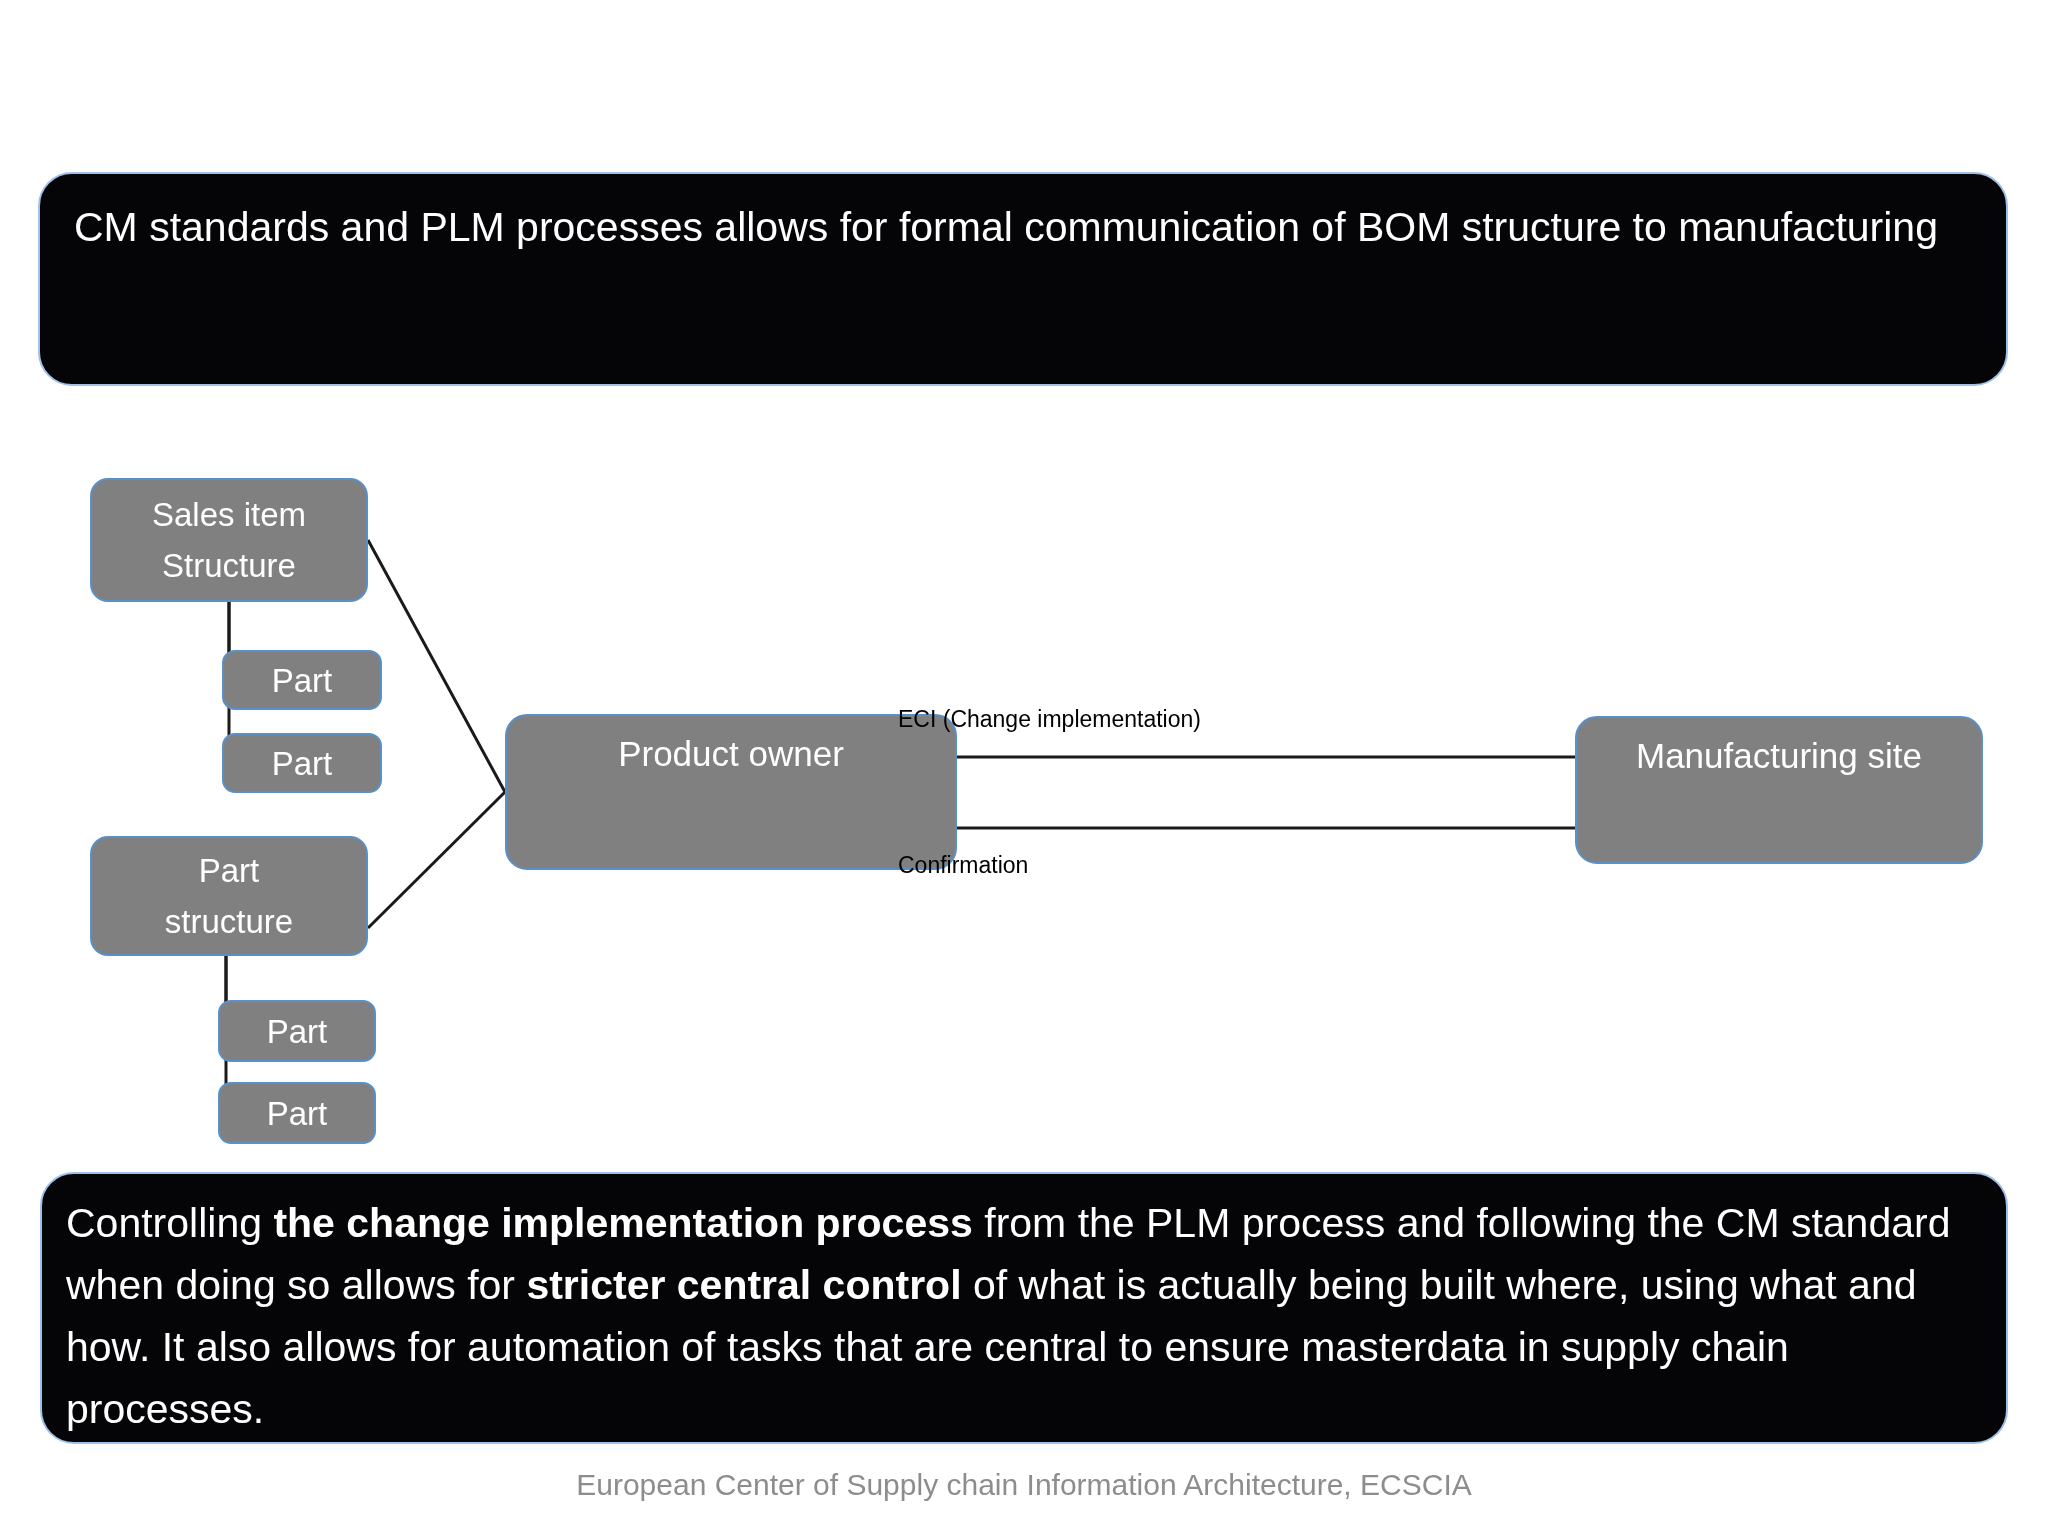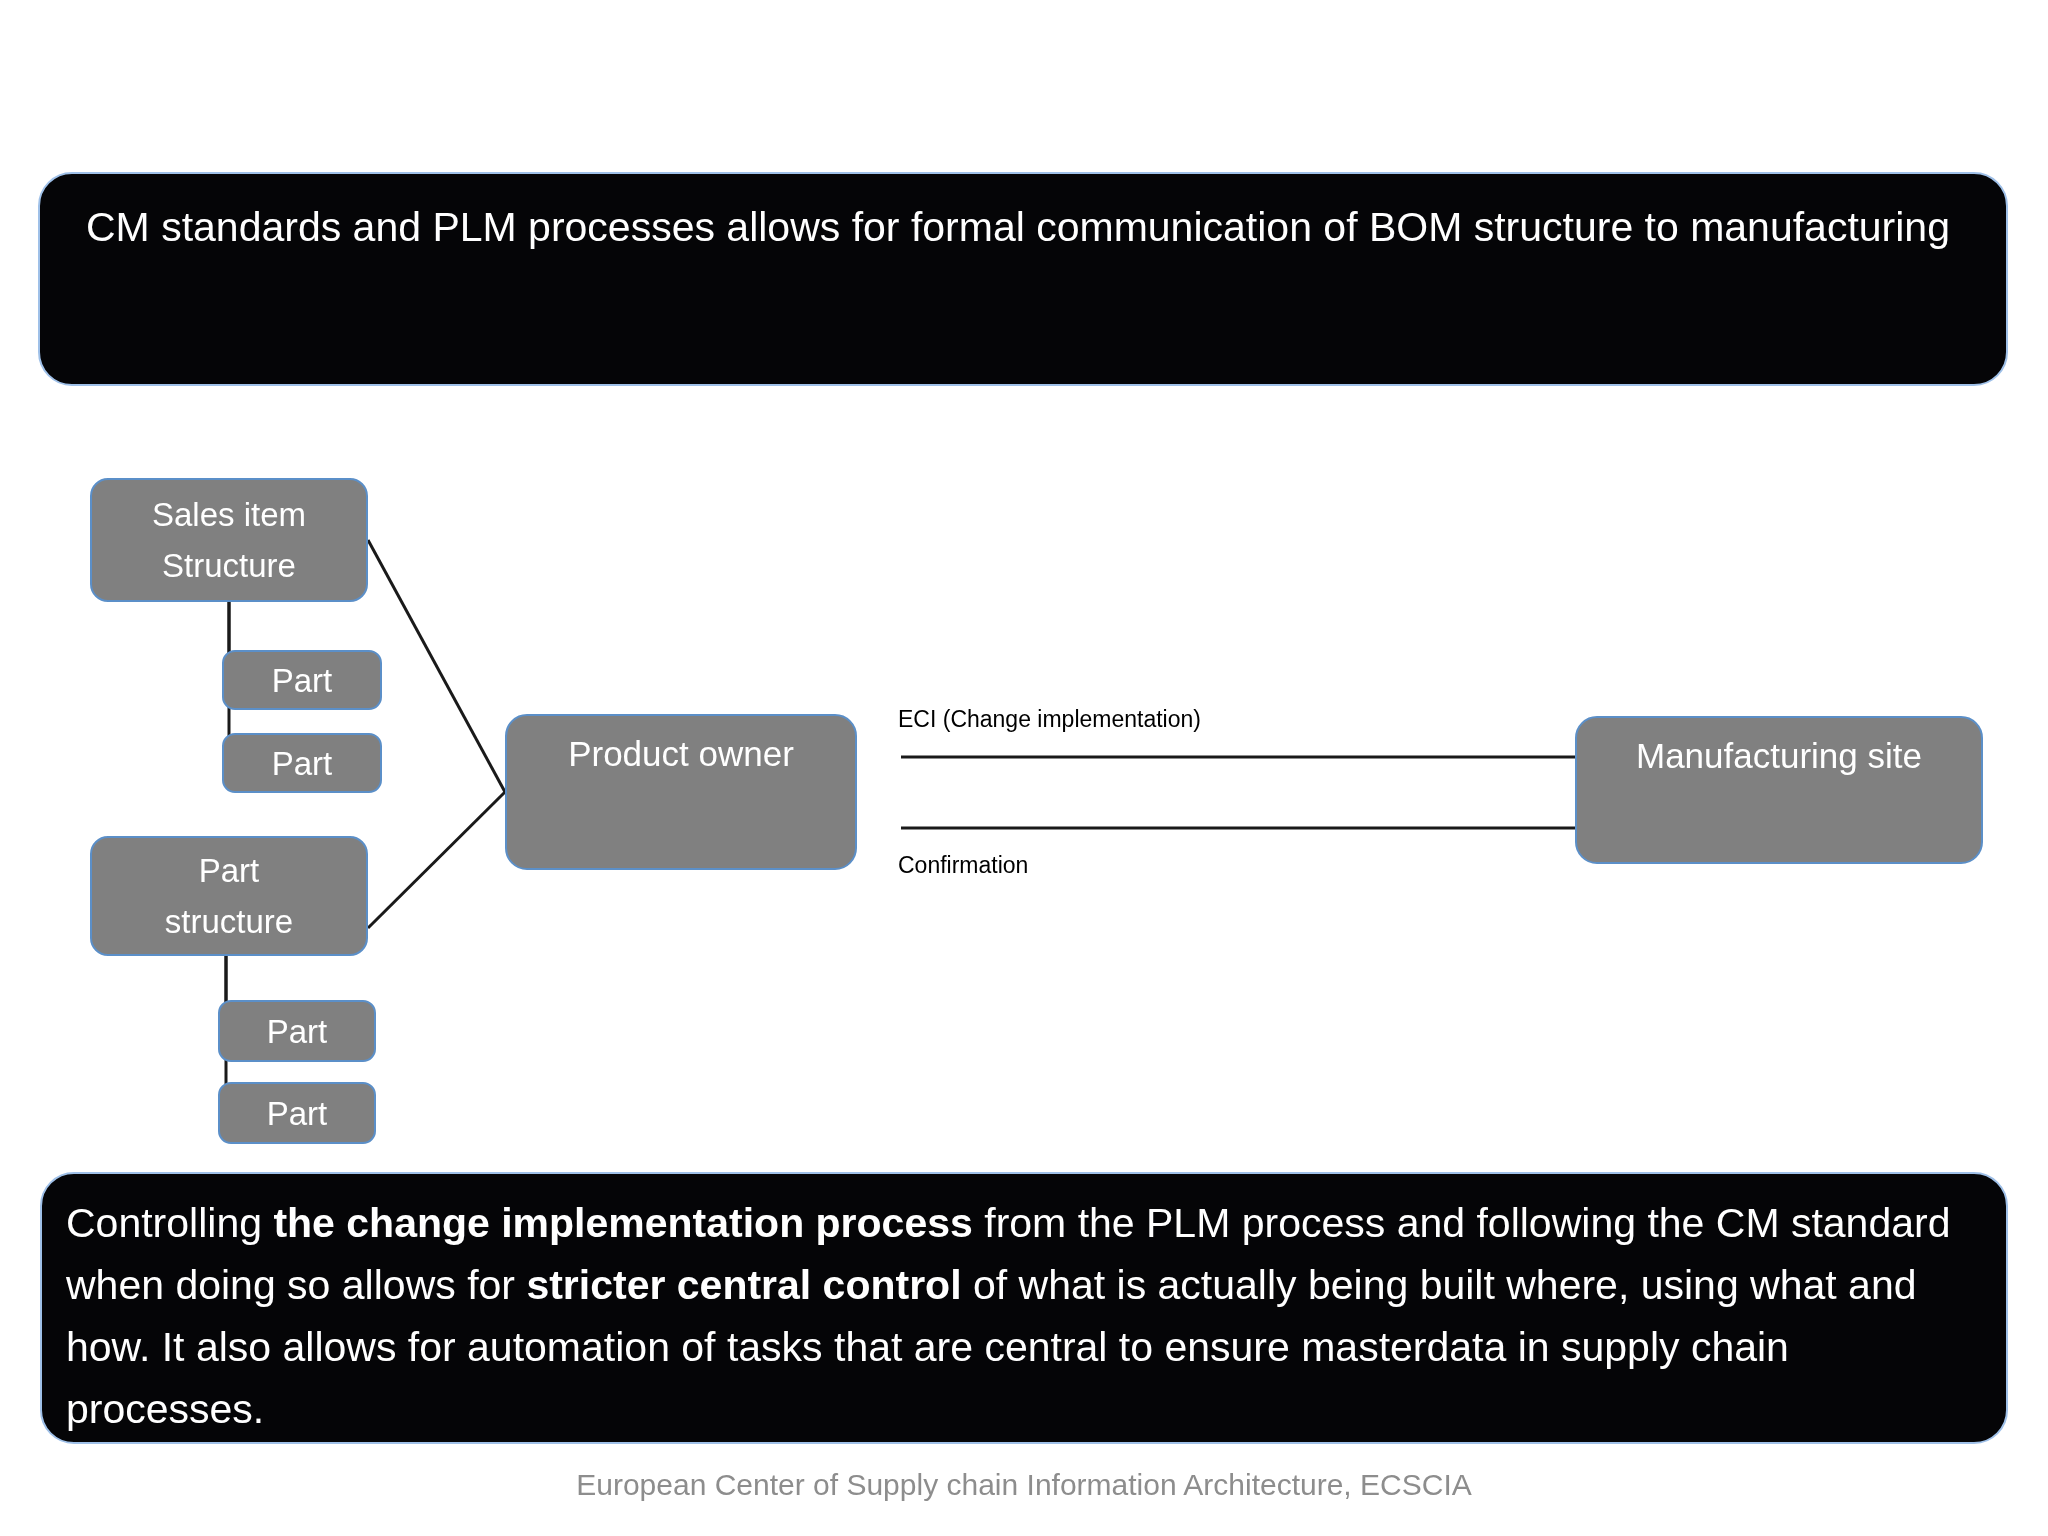--- a/index.html
+++ b/index.html
@@ -42,21 +42,21 @@
     border: 2px solid #9fc0e8;
     border-radius: 34px;
     box-sizing: border-box;
     color: #ffffff;
   }
   #callout-top {
     left: 38px;
     top: 172px;
     width: 1970px;
     height: 214px;
-    padding: 24px 34px 0 46px;
+    padding: 24px 34px 0 34px;
   }
   #callout-top .callout-text {
     font-size: 41px;
     line-height: 59px;
     font-weight: 400;
   }
   #callout-bottom {
     left: 40px;
     top: 1172px;
     width: 1968px;
@@ -110,21 +110,21 @@
     font-size: 33px;
   }
 
   
   #node-sales-item-structure { left: 90px;  top: 478px;  width: 278px; height: 124px; border-radius: 18px; }
   #node-part-1              { left: 222px; top: 650px;  width: 160px; height: 60px;  }
   #node-part-2              { left: 222px; top: 733px;  width: 160px; height: 60px;  }
   #node-part-structure      { left: 90px;  top: 836px;  width: 278px; height: 120px; border-radius: 18px; }
   #node-part-3              { left: 218px; top: 1000px; width: 158px; height: 62px;  }
   #node-part-4              { left: 218px; top: 1082px; width: 158px; height: 62px;  }
-  #node-product-owner       { left: 505px; top: 714px;  width: 352px; height: 156px; border-radius: 22px; }
+  #node-product-owner       { left: 505px; top: 714px;  width: 452px; height: 156px; border-radius: 22px; }
   #node-manufacturing-site  { left: 1575px;top: 716px;  width: 408px; height: 148px; border-radius: 22px; }
   #node-product-owner, #node-manufacturing-site { font-size: 35px; }
 
   
   .flow-label {
     position: absolute;
     font-size: 23px;
     line-height: 38px;
     color: #000000;
     text-align: left;

